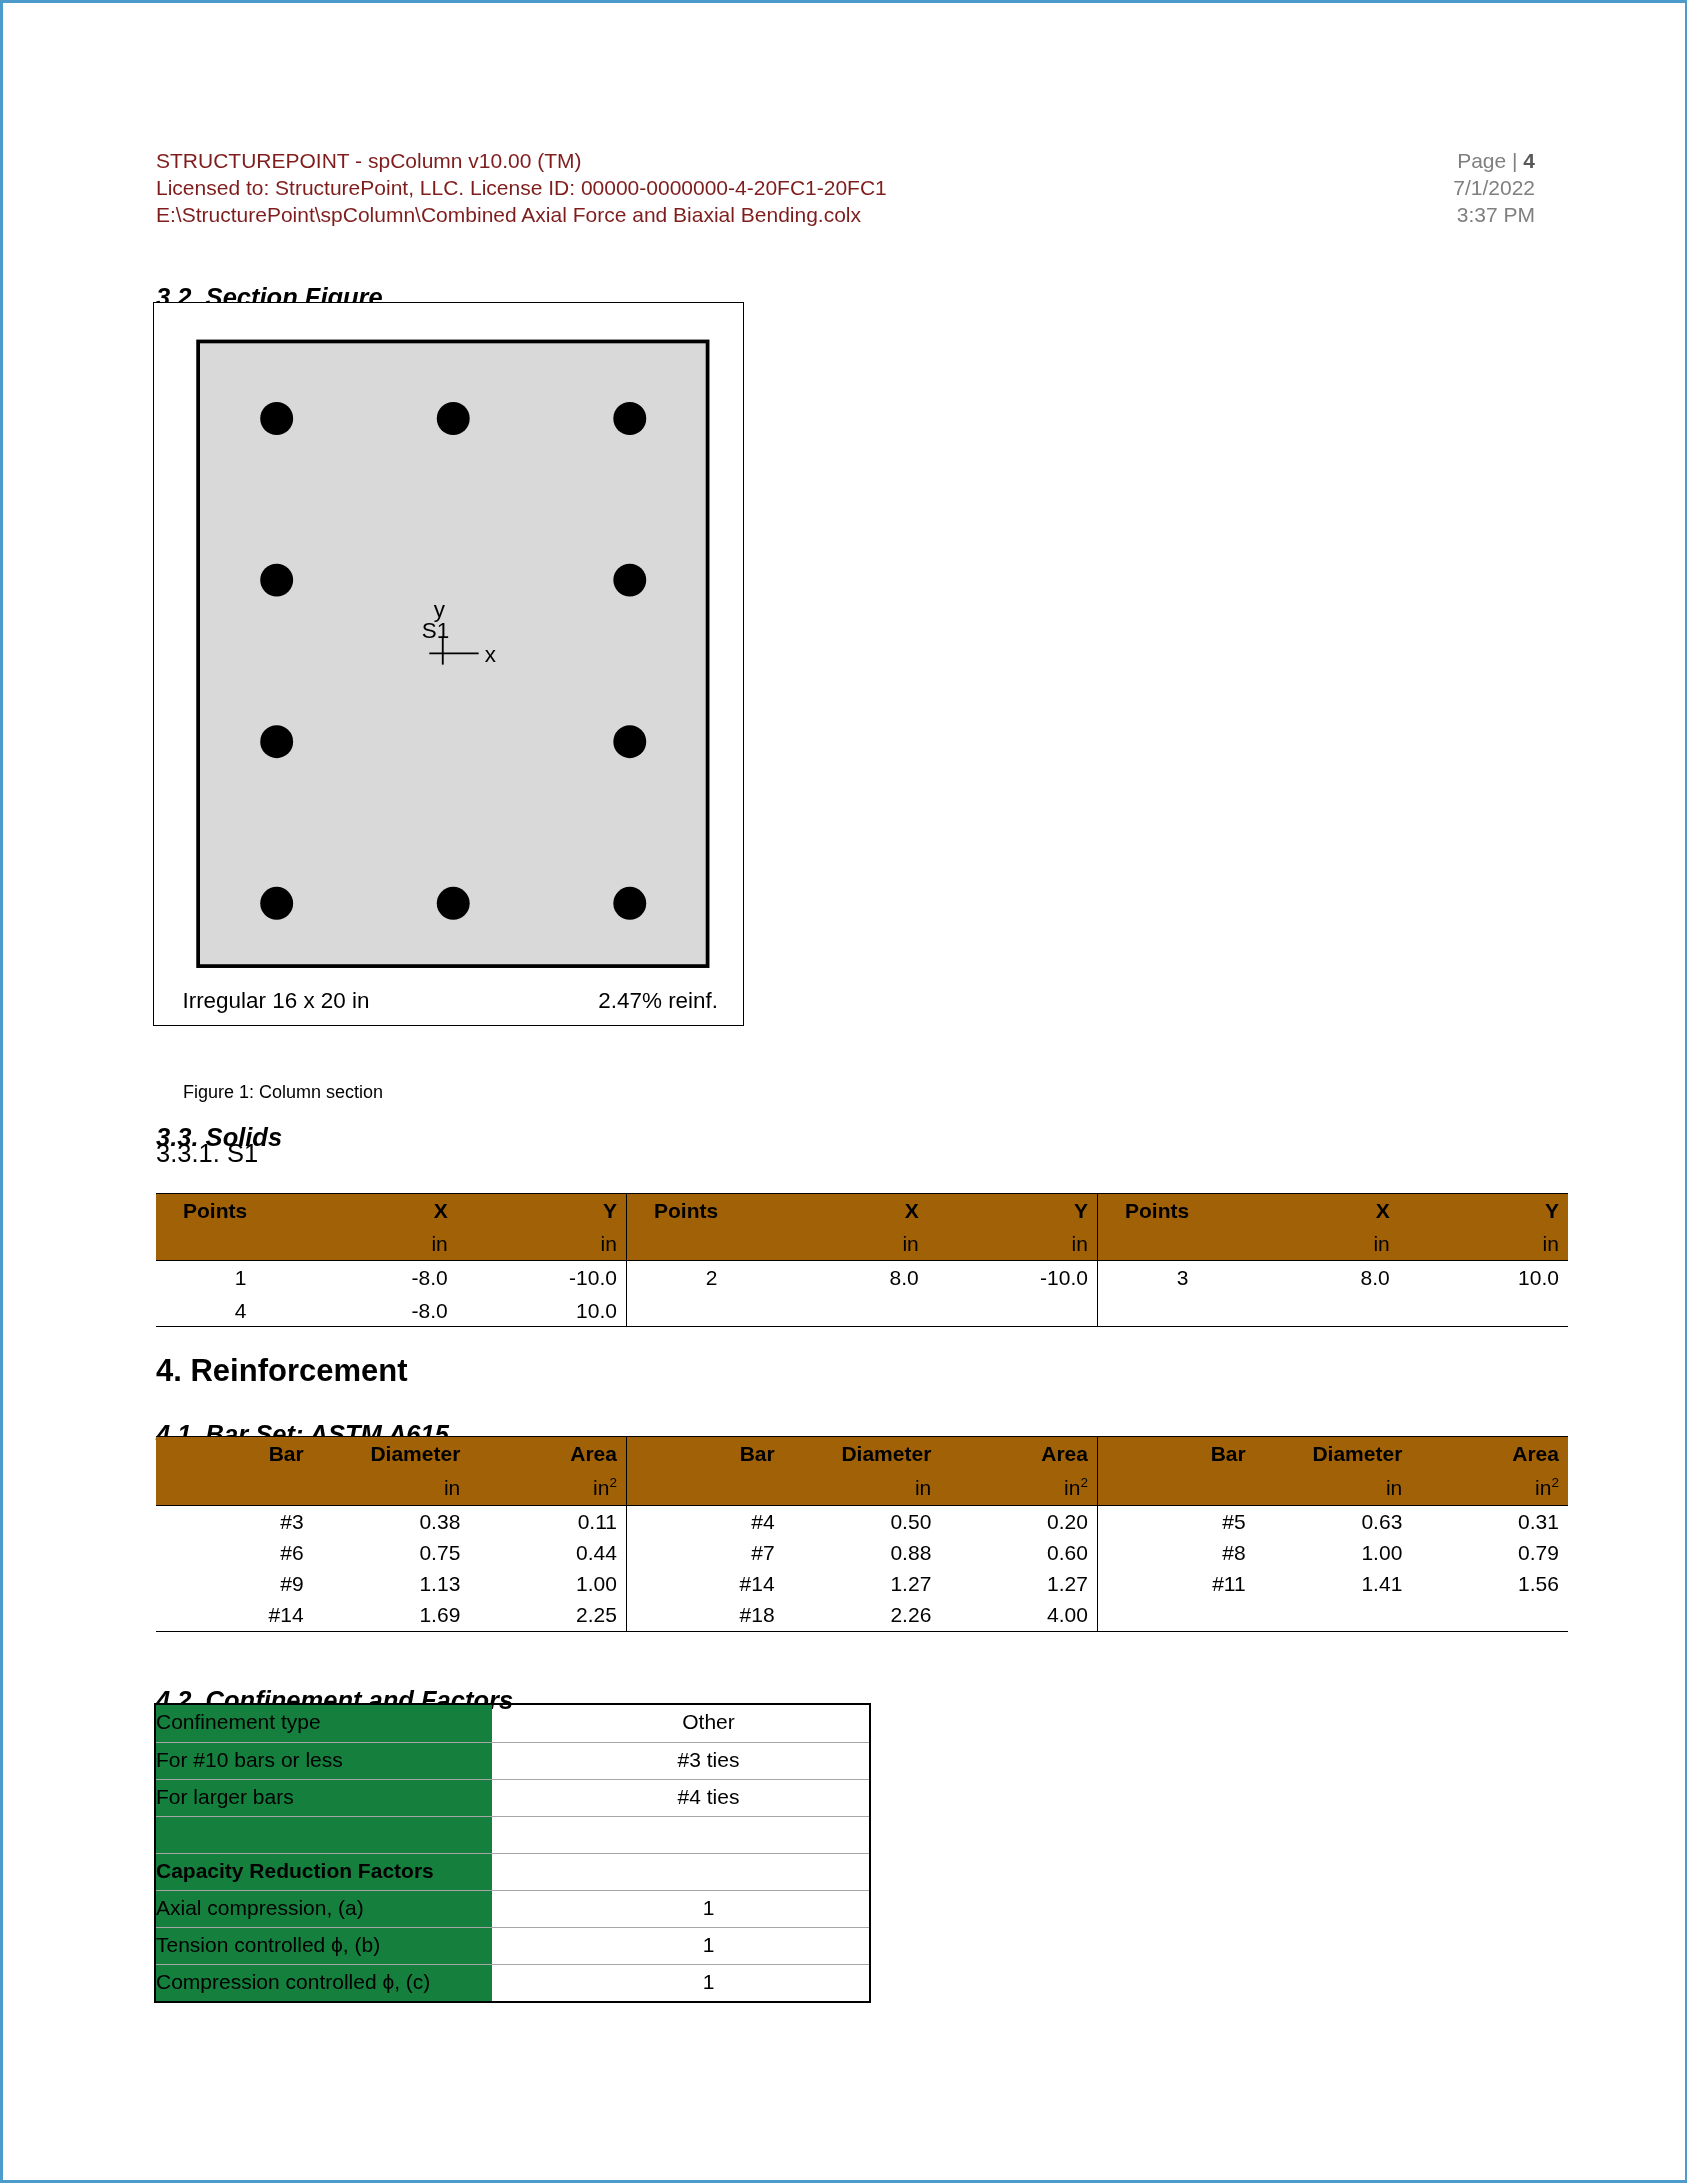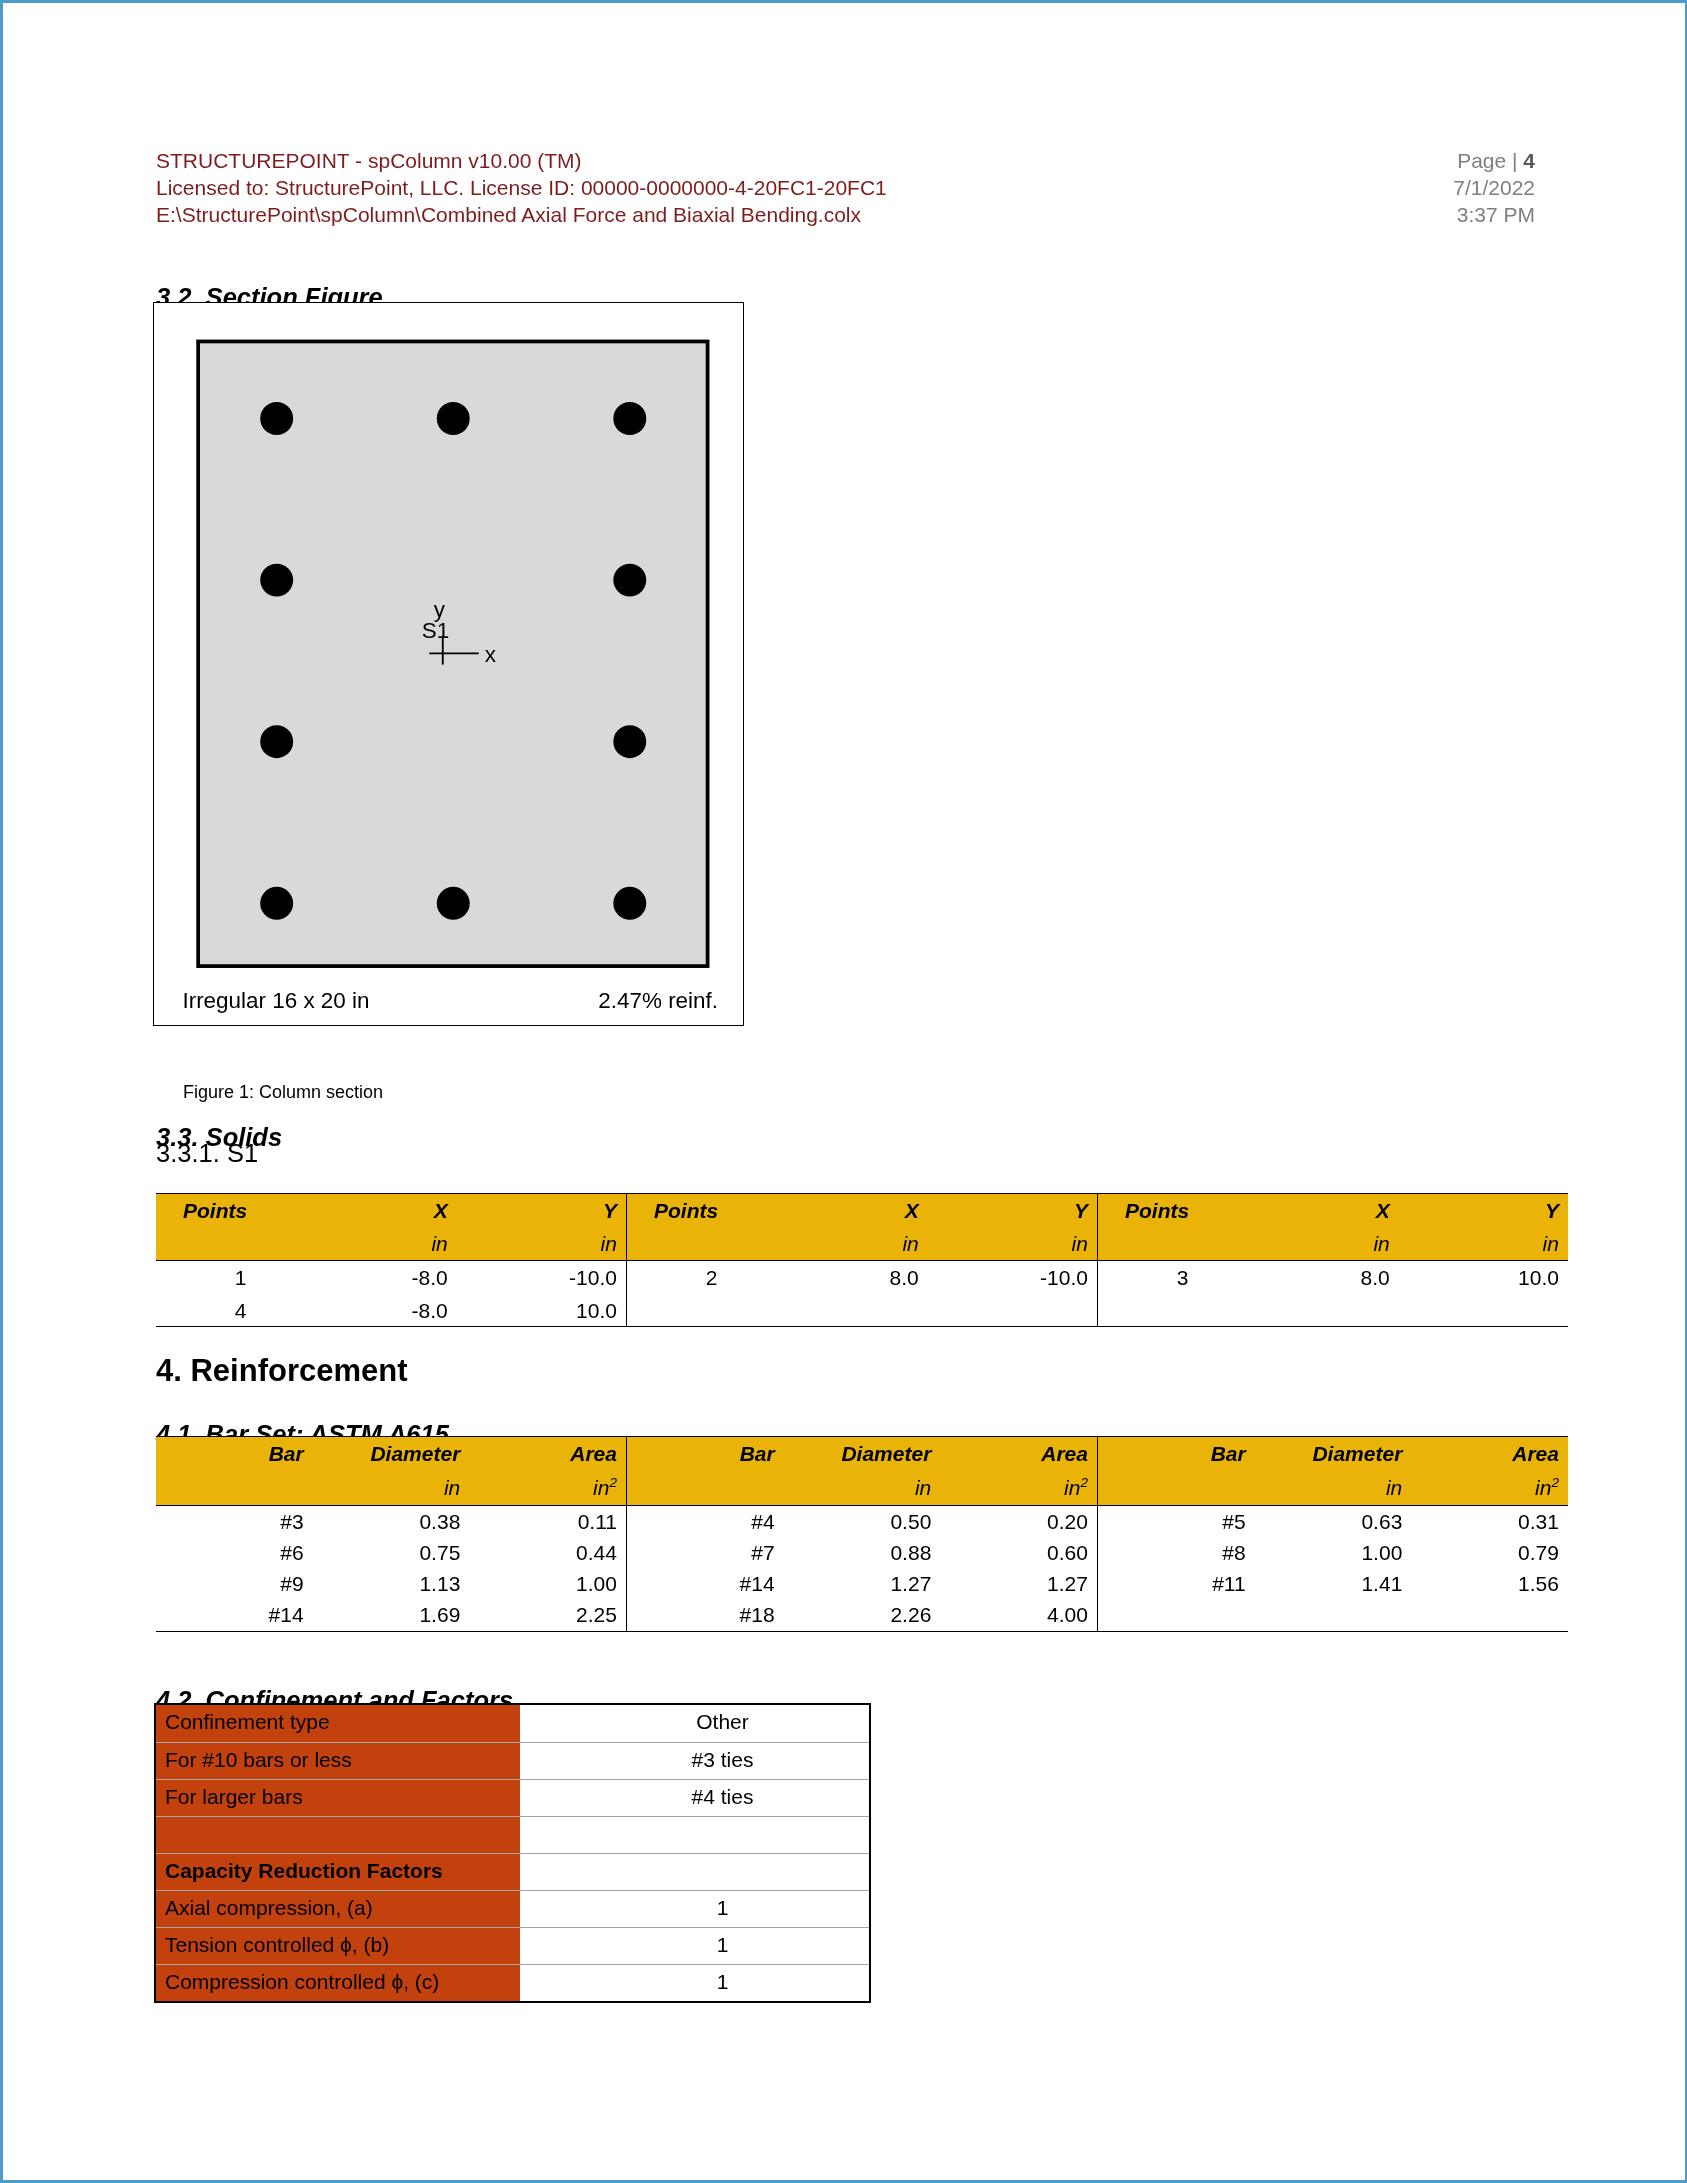--- a/index.html
+++ b/index.html
@@ -52,24 +52,23 @@
   
   .sp-table {
     left: 153px;
     width: 1412px;
     display: flex;
     font-size: 21px;
   }
   .tg { flex: 1 1 0; min-width: 0; }
   .tg + .tg { border-left: 1.5px solid #000; }
   .tg-head {
-    background: #eab308;
+    background: #a16207;
     border-top: 1.5px solid #000;
     border-bottom: 1.5px solid #000;
-    font-style: italic;
   }
   .tg-body { border-bottom: 1.5px solid #000; }
   .hrow, .drow { display: flex; }
   .s1 .hrow, .s1 .drow { height: 33px; line-height: 33px; }
   .s1 .tg-body { height: 66px; }
   .bars .hrow { height: 34px; line-height: 34px; }
   .bars .drow { height: 31px; line-height: 31px; }
   .bars .tg-body { height: 126px; }
   .hlabel { font-weight: bold; }
 
@@ -87,23 +86,22 @@
   
   .conf {
     left: 151px; top: 1700px;
     width: 717px;
     border: 2.2px solid #000;
     font-size: 21px;
   }
   .conf-row { display: flex; height: 37px; line-height: 34px; }
   .conf-row + .conf-row { border-top: 1.5px solid #a6a6a6; }
   .conf-label {
-    width: 364px;
-    background: #c2410c;
-    padding-left: 9px;
+    width: 336px;
+    background: #15803d;
   }
   .conf-label.bold { font-weight: bold; }
   .conf-value {
     flex: 1;
     text-align: center;
     padding-left: 56px;
   }
 </style>
 </head>
 <body>

